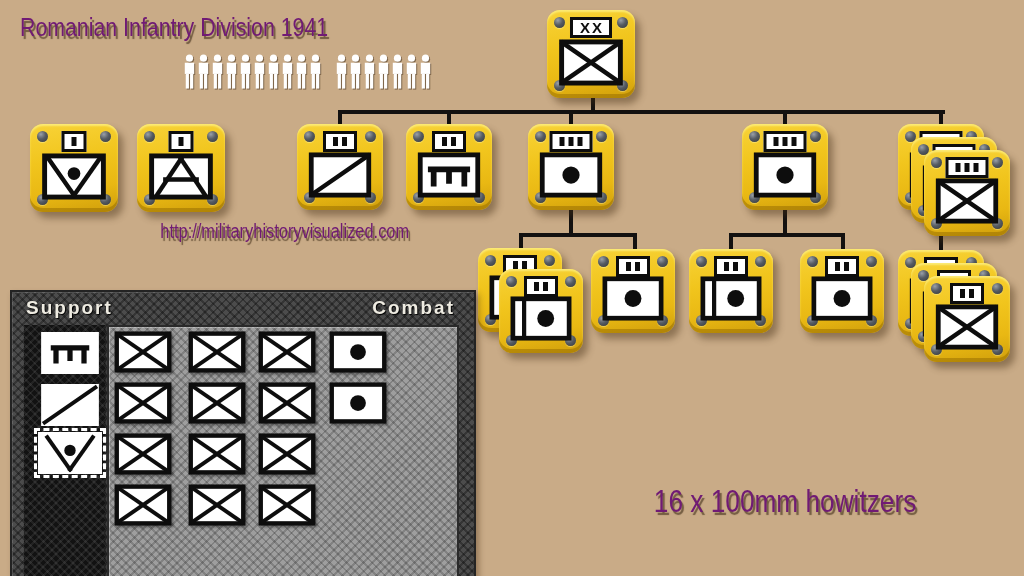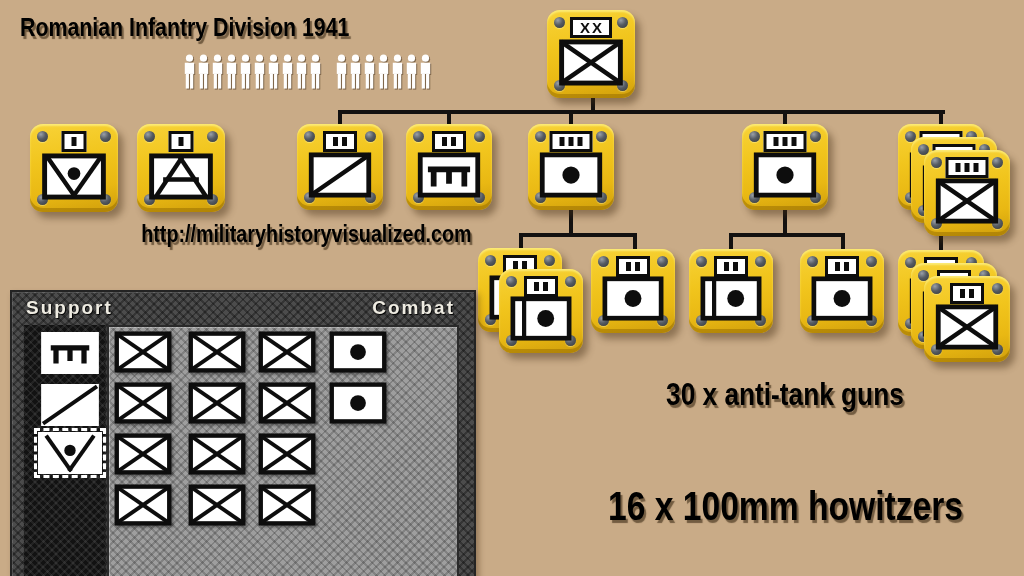--- a/index.html
+++ b/index.html
@@ -3,21 +3,21 @@
 <meta charset="utf-8">
 <style>
   html,body{margin:0;padding:0;background:#888;}
   #stage{
     position:relative;width:1024px;height:576px;overflow:hidden;
     background:#c9ab87;
     font-family:"Liberation Sans","DejaVu Sans",sans-serif;
   }
   .abs{position:absolute;}
   .wtext{
-    color:#000000;font-weight:bold;white-space:nowrap;
+    color:#701a75;font-weight:normal;white-space:nowrap;
     text-shadow:2.5px 2.5px 1px rgba(110,87,61,.95);
   }
   .cond{display:inline-block;transform:scaleX(.82);transform-origin:0 50%;}
   .cond-c{display:inline-block;transform:scaleX(.82);transform-origin:50% 50%;}
   .ctr{text-align:center;}
 
   
   .line{position:absolute;background:#131110;}
 
   
@@ -519,21 +519,21 @@
           <svg class="person" width="13" height="36" viewBox="0 0 16 44" xmlns="http://www.w3.org/2000/svg" fill="#ffffff">
             <circle cx="8" cy="5" r="4.4"></circle>
             <rect x="2.2" y="10.6" width="11.6" height="13.8"></rect>
             <rect x="3.4" y="24.4" width="3.9" height="18"></rect>
             <rect x="8.7" y="24.4" width="3.9" height="18"></rect>
           </svg>
         </span>
       </div>
     </div>
 
-  <div class="abs wtext ctr" style="left:105px;top:220px;width:360px;font-size:24px;">
+  <div class="abs wtext ctr" style="left:105px;top:220px;width:360px;font-size:20px;">
     <span class="cond-c">http://militaryhistoryvisualized.com</span>
   </div>
 
   <div class="panel">
     <span class="panel-label" style="left:14px;">Support</span>
     <span class="panel-label" style="left:95px;width:348px;text-align:right;">Combat</span>
     <div class="support-col" id="support-col">
         <div class="psym" style="left: 14px; top: 7px;"><svg width="64" height="42" viewBox="0 0 66 48" xmlns="http://www.w3.org/2000/svg">
             <rect x="0" y="0" width="66" height="48" fill="#fff"></rect>
             <path d="M14 18 H52 M17 18 V33 M33 18 V30 M49 18 V33" stroke="#0d0d0d" stroke-width="6" fill="none" stroke-linecap="square"></path>
@@ -614,21 +614,18 @@
             <line x1="62" y1="4" x2="4" y2="44" stroke="#0d0d0d" stroke-width="4.5" stroke-linecap="square"></line>
           </svg></div>
         <div class="psym combat" style="left: 148px; top: 157px;"><svg width="60" height="42" viewBox="0 0 66 48" xmlns="http://www.w3.org/2000/svg">
             <rect x="3" y="3" width="60" height="42" fill="#fff" stroke="#0d0d0d" stroke-width="5"></rect>
             <line x1="4" y1="4" x2="62" y2="44" stroke="#0d0d0d" stroke-width="4.5" stroke-linecap="square"></line>
             <line x1="62" y1="4" x2="4" y2="44" stroke="#0d0d0d" stroke-width="4.5" stroke-linecap="square"></line>
           </svg></div>
       </div>
   </div>
 
-  <div class="abs wtext ctr" style="left:555px;top:376px;width:460px;font-size:32px;">
-    <span class="cond-c">30 x anti-tank guns</span>
-  </div>
-  <div class="abs wtext ctr" style="left:555px;top:483px;width:460px;font-size:41px;">
+  <div class="abs wtext ctr" style="left:555px;top:483px;width:460px;font-size:32px;">
     <span class="cond-c">16 x 100mm howitzers</span>
   </div>
 
 
 </div>
 
 </body></html>

